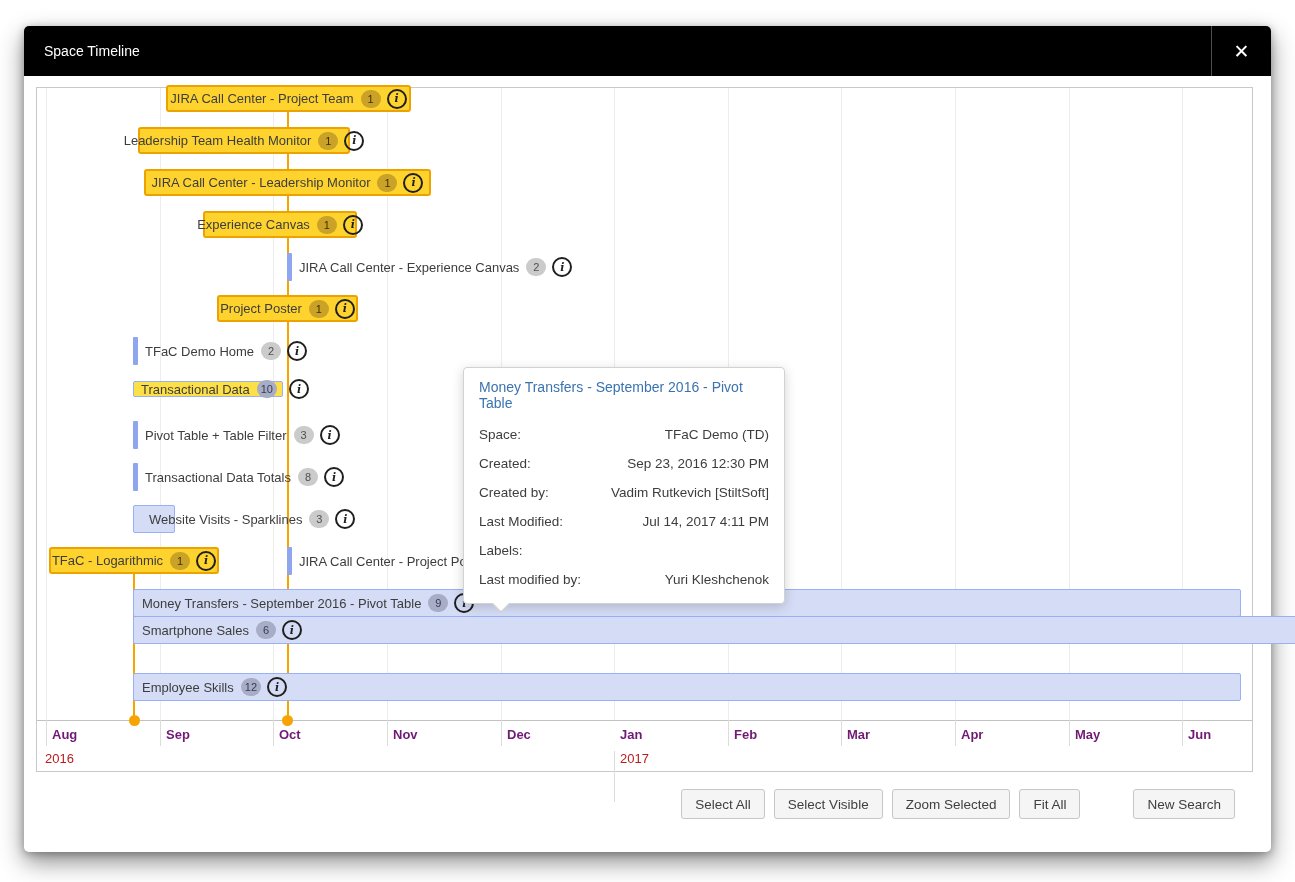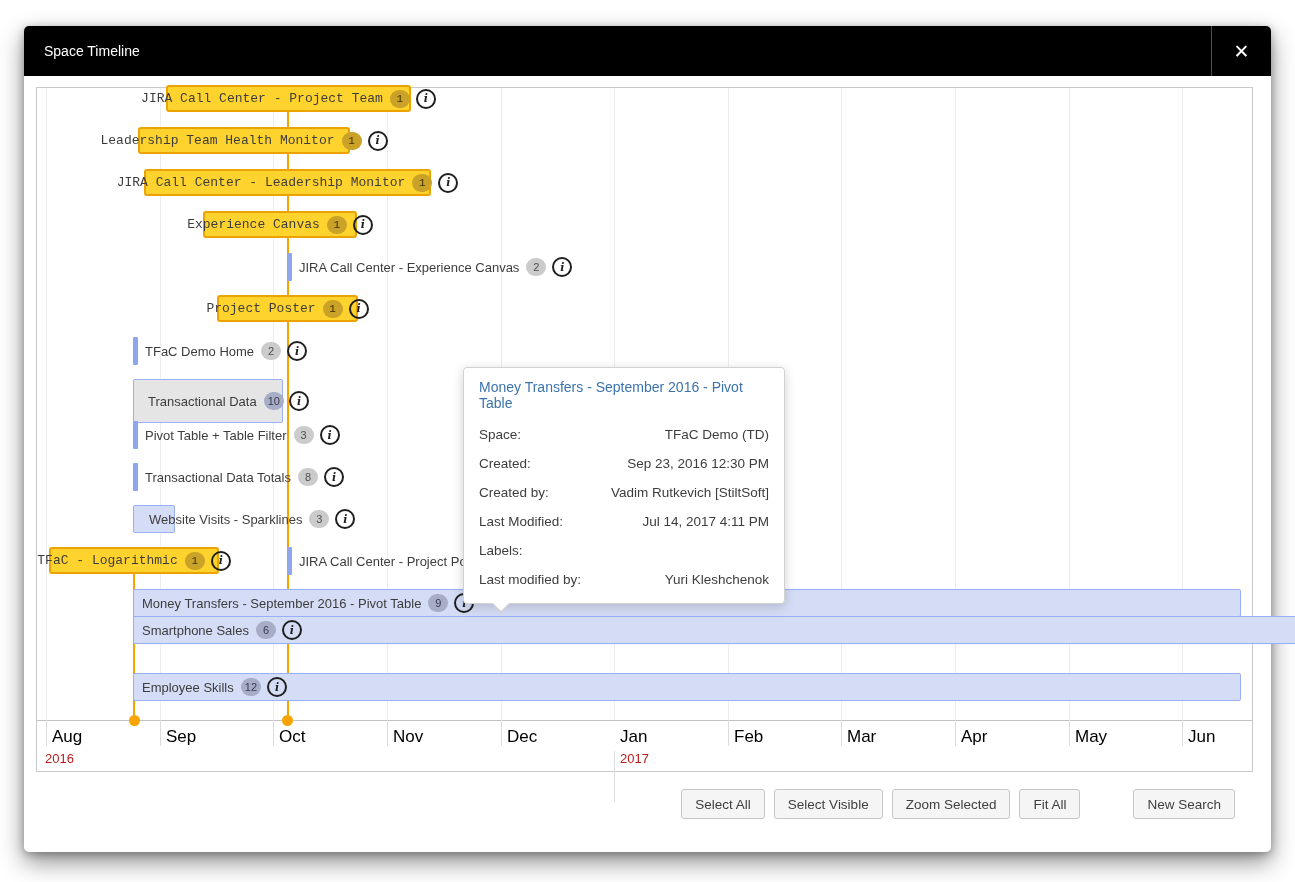--- a/index.html
+++ b/index.html
@@ -14,33 +14,33 @@
   .dlg-close{position:absolute;right:0;top:0;width:59px;height:50px;border-left:1px solid #4d4d4d;
              display:flex;align-items:center;justify-content:center;color:#fff;font-size:19px;cursor:pointer;}
 
   
   .chart{position:absolute;left:12px;top:61px;width:1215px;height:683px;border:1px solid #c9c9c9;background:#fff;}
   .canvas{position:absolute;inset:0;}
   .vgrid{position:absolute;top:0;width:1px;height:632px;background:#ededed;}
   .tick{position:absolute;top:632px;width:1px;height:26px;background:#dcdcdc;}
   .tick.year{height:51px;}
   .axis-line{position:absolute;left:0;top:632px;width:100%;height:0;border-top:1px solid #c2c2c2;}
-  .month{position:absolute;top:639px;font-size:17px;color:#000000;white-space:nowrap;}
+  .month{position:absolute;top:639px;font-size:13px;color:#701a75;white-space:nowrap;font-weight:bold;}
   .year{position:absolute;top:663px;font-size:13px;color:#b91c1c;white-space:nowrap;}
   .ctime{position:absolute;width:2px;background:#f7a400;z-index:2;}
   .cdot{position:absolute;width:11px;height:11px;border-radius:50%;background:#f7a400;z-index:4;}
 
   
   .item{position:absolute;z-index:3;display:flex;align-items:center;white-space:nowrap;
         font-size:13px;color:#3d3d3d;cursor:pointer;}
   .sel-box{height:27px;box-sizing:border-box;background:#ffd32e;border:2px solid #eca301;border-radius:3px;
-           justify-content:center;padding:0 6px;font-family:Liberation Mono, monospace;}
+           justify-content:center;padding:0 6px;}
   .pt .bar{width:5px;height:28px;background:#8fa6ee;border-radius:1px;margin-right:7px;flex:none;}
-  .range-bg{display:flex;align-items:center;height:44px;box-sizing:border-box;background:#e5e5e5;
-            border:1px solid #97b0f8;border-radius:2px;padding:0 14px;}
+  .range-bg{display:flex;align-items:center;height:16px;box-sizing:border-box;background:#fde047;
+            border:1px solid #97b0f8;border-radius:2px;padding:0 7px;}
   .wide{height:28px;box-sizing:border-box;background:#d5ddf6;border:1px solid #97b0f8;border-radius:2px;padding:0 8px;}
   .mini-bg{position:absolute;left:0;top:0;width:42px;height:28px;box-sizing:border-box;background:#d5ddf6;
            border:1px solid #97b0f8;border-radius:2px;}
   .overlay{height:28px;}
   .overlay .lbl{position:relative;margin-left:16px;}
   .badge{display:inline-flex;align-items:center;justify-content:center;min-width:12px;height:18px;
          padding:0 4px;border-radius:10px;background:#cbcbcb;color:#4f4f4f;font-size:11px;margin-left:7px;flex:none;}
   .badge.gold{background:#c9a227;color:#3f3000;}
   .badge.blue{background:#a7adc6;color:#383b4e;}
   .info{display:inline-flex;align-items:center;justify-content:center;width:16px;height:16px;flex:none;

